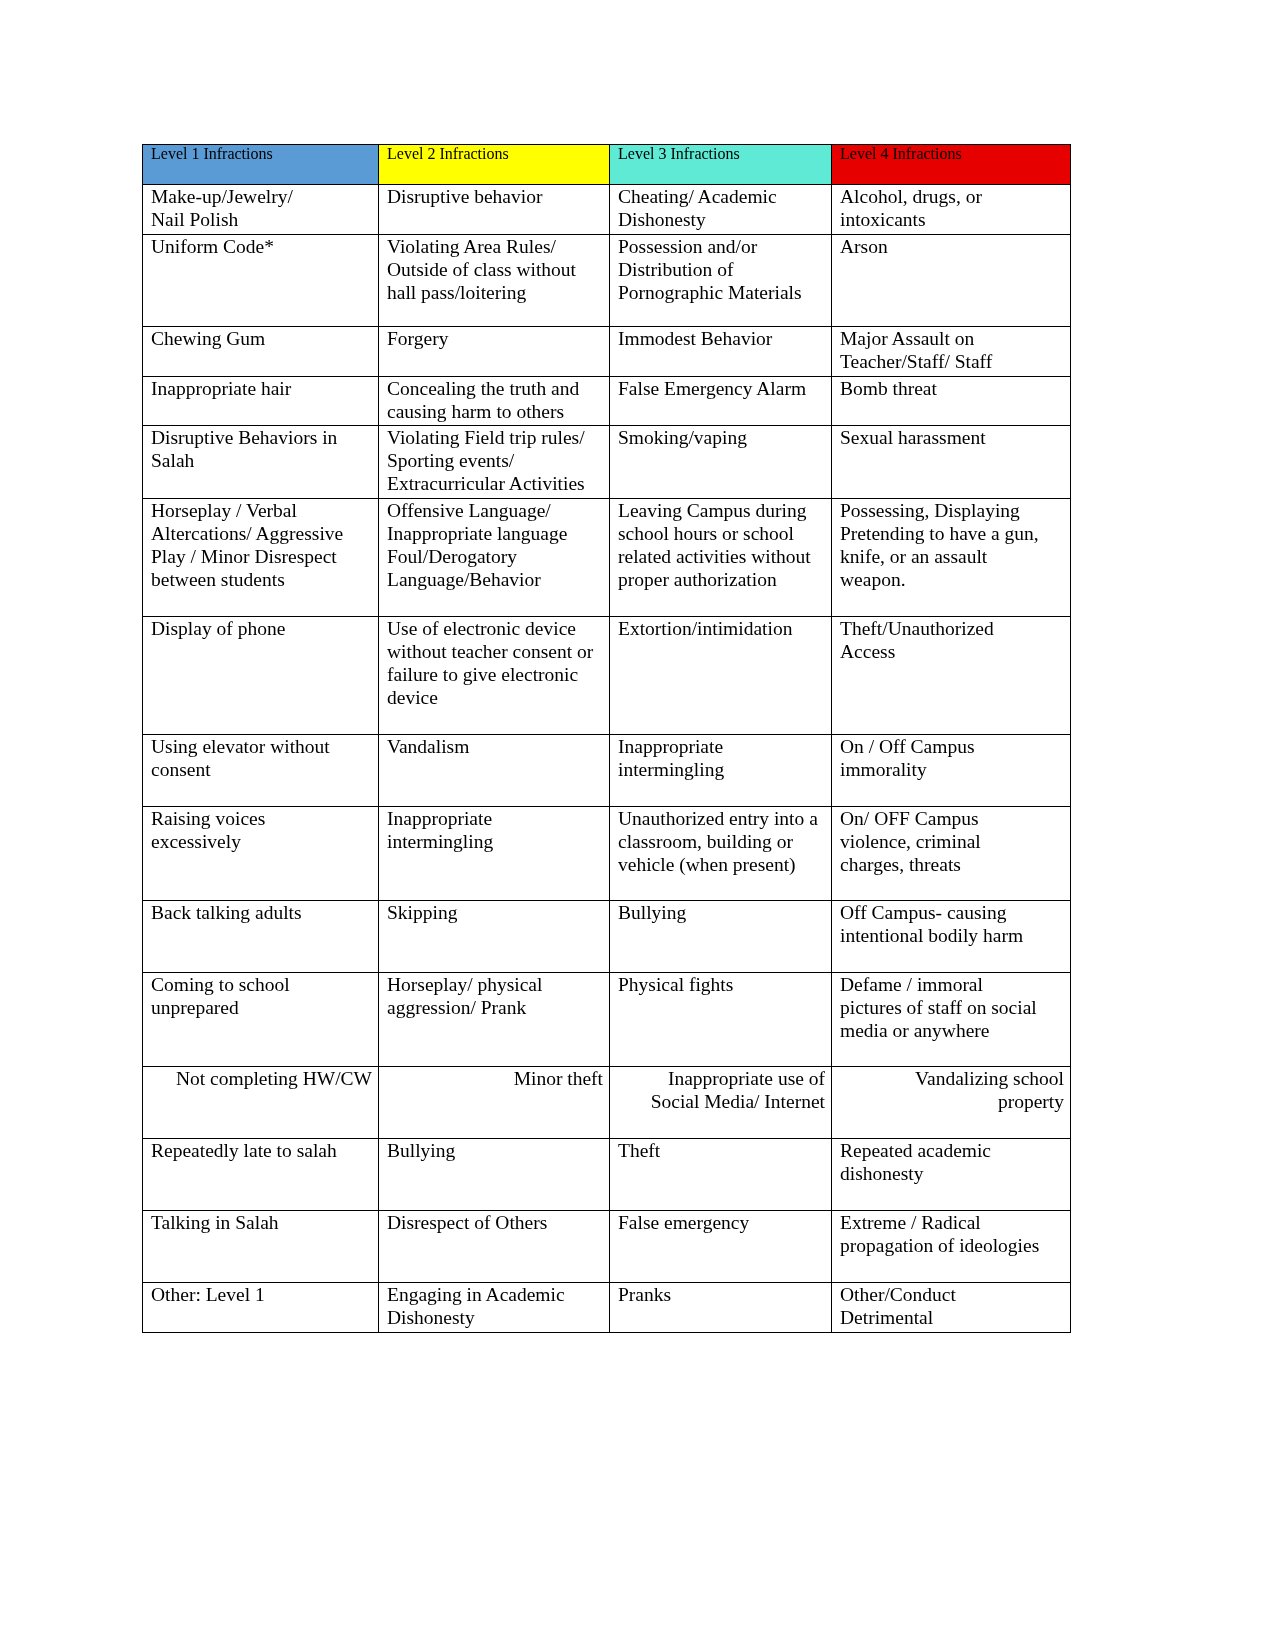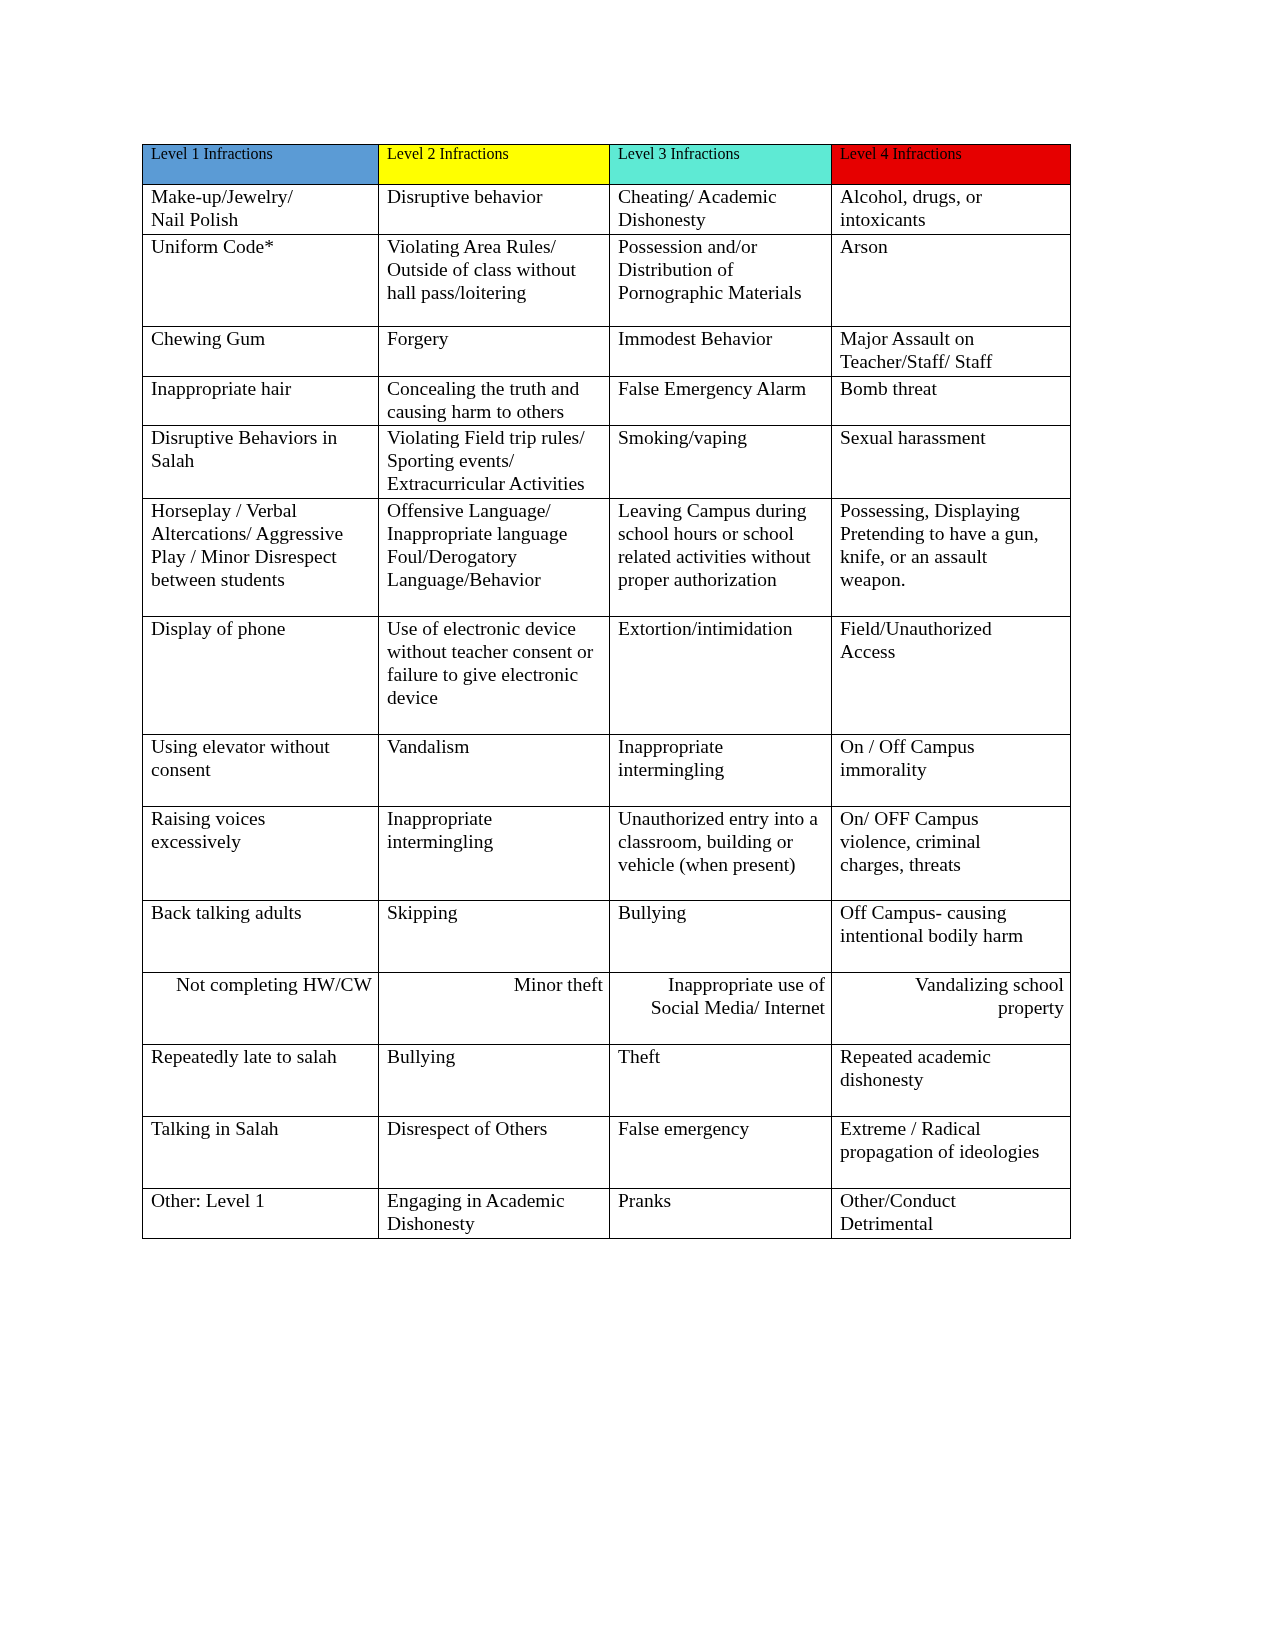--- a/index.html
+++ b/index.html
@@ -169,21 +169,21 @@
 knife, or an assault
 weapon.</td>
         </tr>
         <tr class="r6">
           <td>Display of phone</td>
           <td>Use of electronic device
 without teacher consent or
 failure to give electronic
 device</td>
           <td>Extortion/intimidation</td>
-          <td>Field/Unauthorized
+          <td>Theft/Unauthorized
 Access</td>
         </tr>
         <tr class="r8">
           <td>Using elevator without
 consent</td>
           <td>Vandalism</td>
           <td>Inappropriate
 intermingling</td>
           <td>On / Off Campus
 immorality</td>
@@ -200,20 +200,30 @@
 violence, criminal
 charges, threats</td>
         </tr>
         <tr class="r10">
           <td>Back talking adults</td>
           <td>Skipping</td>
           <td>Bullying</td>
           <td>Off Campus- causing
 intentional bodily harm</td>
         </tr>
+        <tr class="r11">
+          <td>Coming to school
+unprepared</td>
+          <td>Horseplay/ physical
+aggression/ Prank</td>
+          <td>Physical fights</td>
+          <td>Defame / immoral
+pictures of staff on social
+media or anywhere</td>
+        </tr>
         <tr class="r12">
           <td>Not completing HW/CW</td>
           <td>Minor theft</td>
           <td>Inappropriate use of
 Social Media/ Internet</td>
           <td>Vandalizing school
 property</td>
         </tr>
         <tr class="r13">
           <td>Repeatedly late to salah</td>

